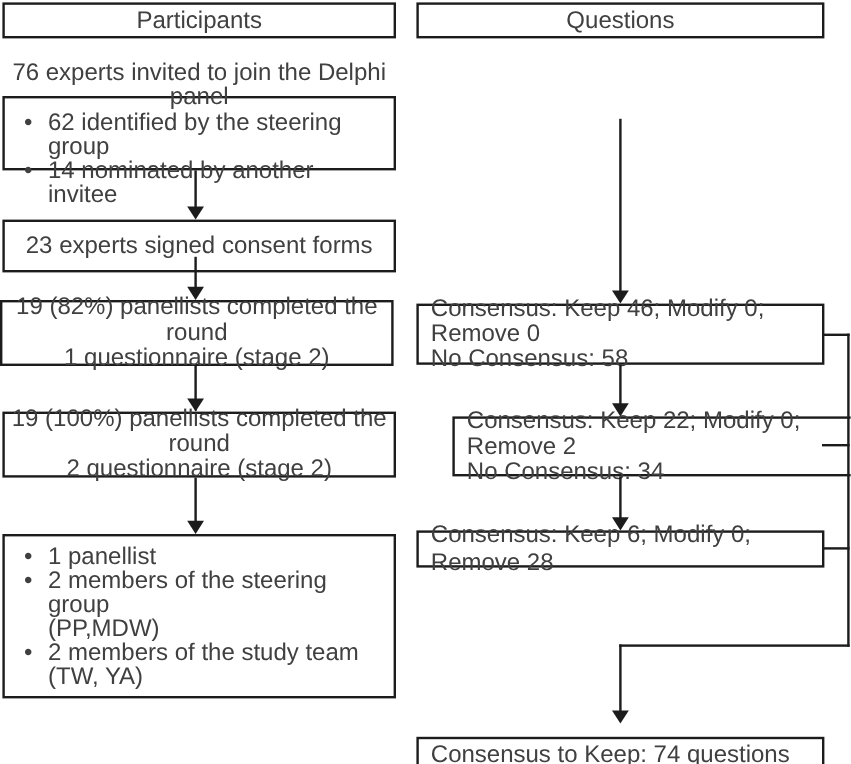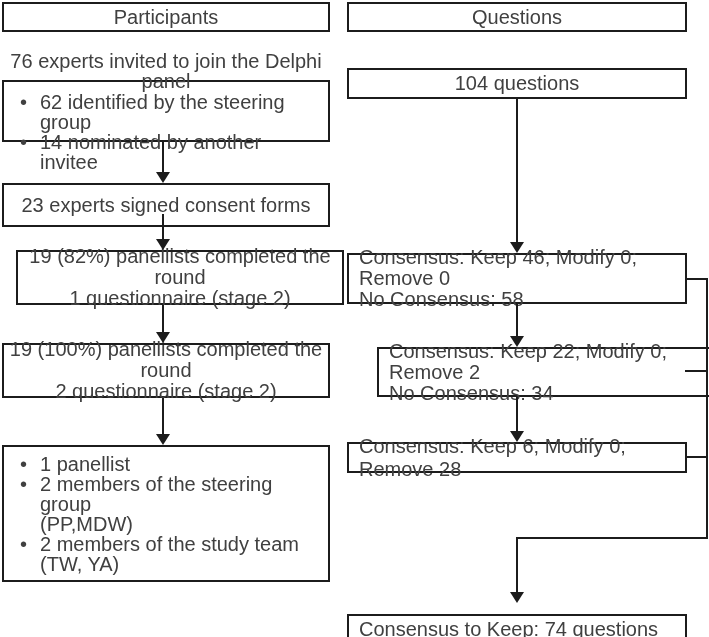--- a/index.html
+++ b/index.html
@@ -66,21 +66,21 @@
     <div class="bullets">
       <div class="bullet">62 identified by the steering group</div>
       <div class="bullet">14 nominated by another invitee</div>
     </div>
   </div>
 
   <div class="box center-text" style="left:2px; top:183px; width:328px; height:44px;">
     <span>23 experts signed consent forms</span>
   </div>
 
-  <div class="box center-text" style="left:16px; top:250px; width:328px; height:55px;">
+  <div class="box center-text" style="left:0; top:250px; width:328px; height:55px;">
     <div class="pre lh21">19 (82%) panellists completed the round
 1 questionnaire (stage 2)</div>
   </div>
 
   <div class="box center-text" style="left:2px; top:343px; width:328px; height:55px;">
     <div class="pre lh21">19 (100%) panellists completed the round
 2 questionnaire (stage 2)</div>
   </div>
 
   <div class="box" style="left:2px; top:445px; width:328px; height:137px;">
@@ -101,23 +101,20 @@
   <div class="vline" style="left:162px; top:305px; height:28px;"></div>
   <div class="arrowhead" style="left:156px; top:332px;"></div>
 
   <div class="vline" style="left:162px; top:398px; height:37px;"></div>
   <div class="arrowhead" style="left:156px; top:434px;"></div>
 
   <div class="box center-text" style="left:347px; top:2px; width:340px; height:30px;">
     <span>Questions</span>
   </div>
 
-  <div class="box center-text" style="left:347px; top:68px; width:340px; height:31px;">
-    <span>104 questions</span>
-  </div>
 
   <div class="box left-text" style="left:347px; top:253px; width:340px; height:51px;">
     <div class="pre lh21">Consensus: Keep 46; Modify 0; Remove 0
 No Consensus: 58</div>
   </div>
 
   <div class="box left-text" style="left:347px; top:347px; width:340px; height:50px;margin-left:30px;">
     <div class="pre lh21">Consensus: Keep 22; Modify 0; Remove 2
 No Consensus: 34</div>
   </div>

